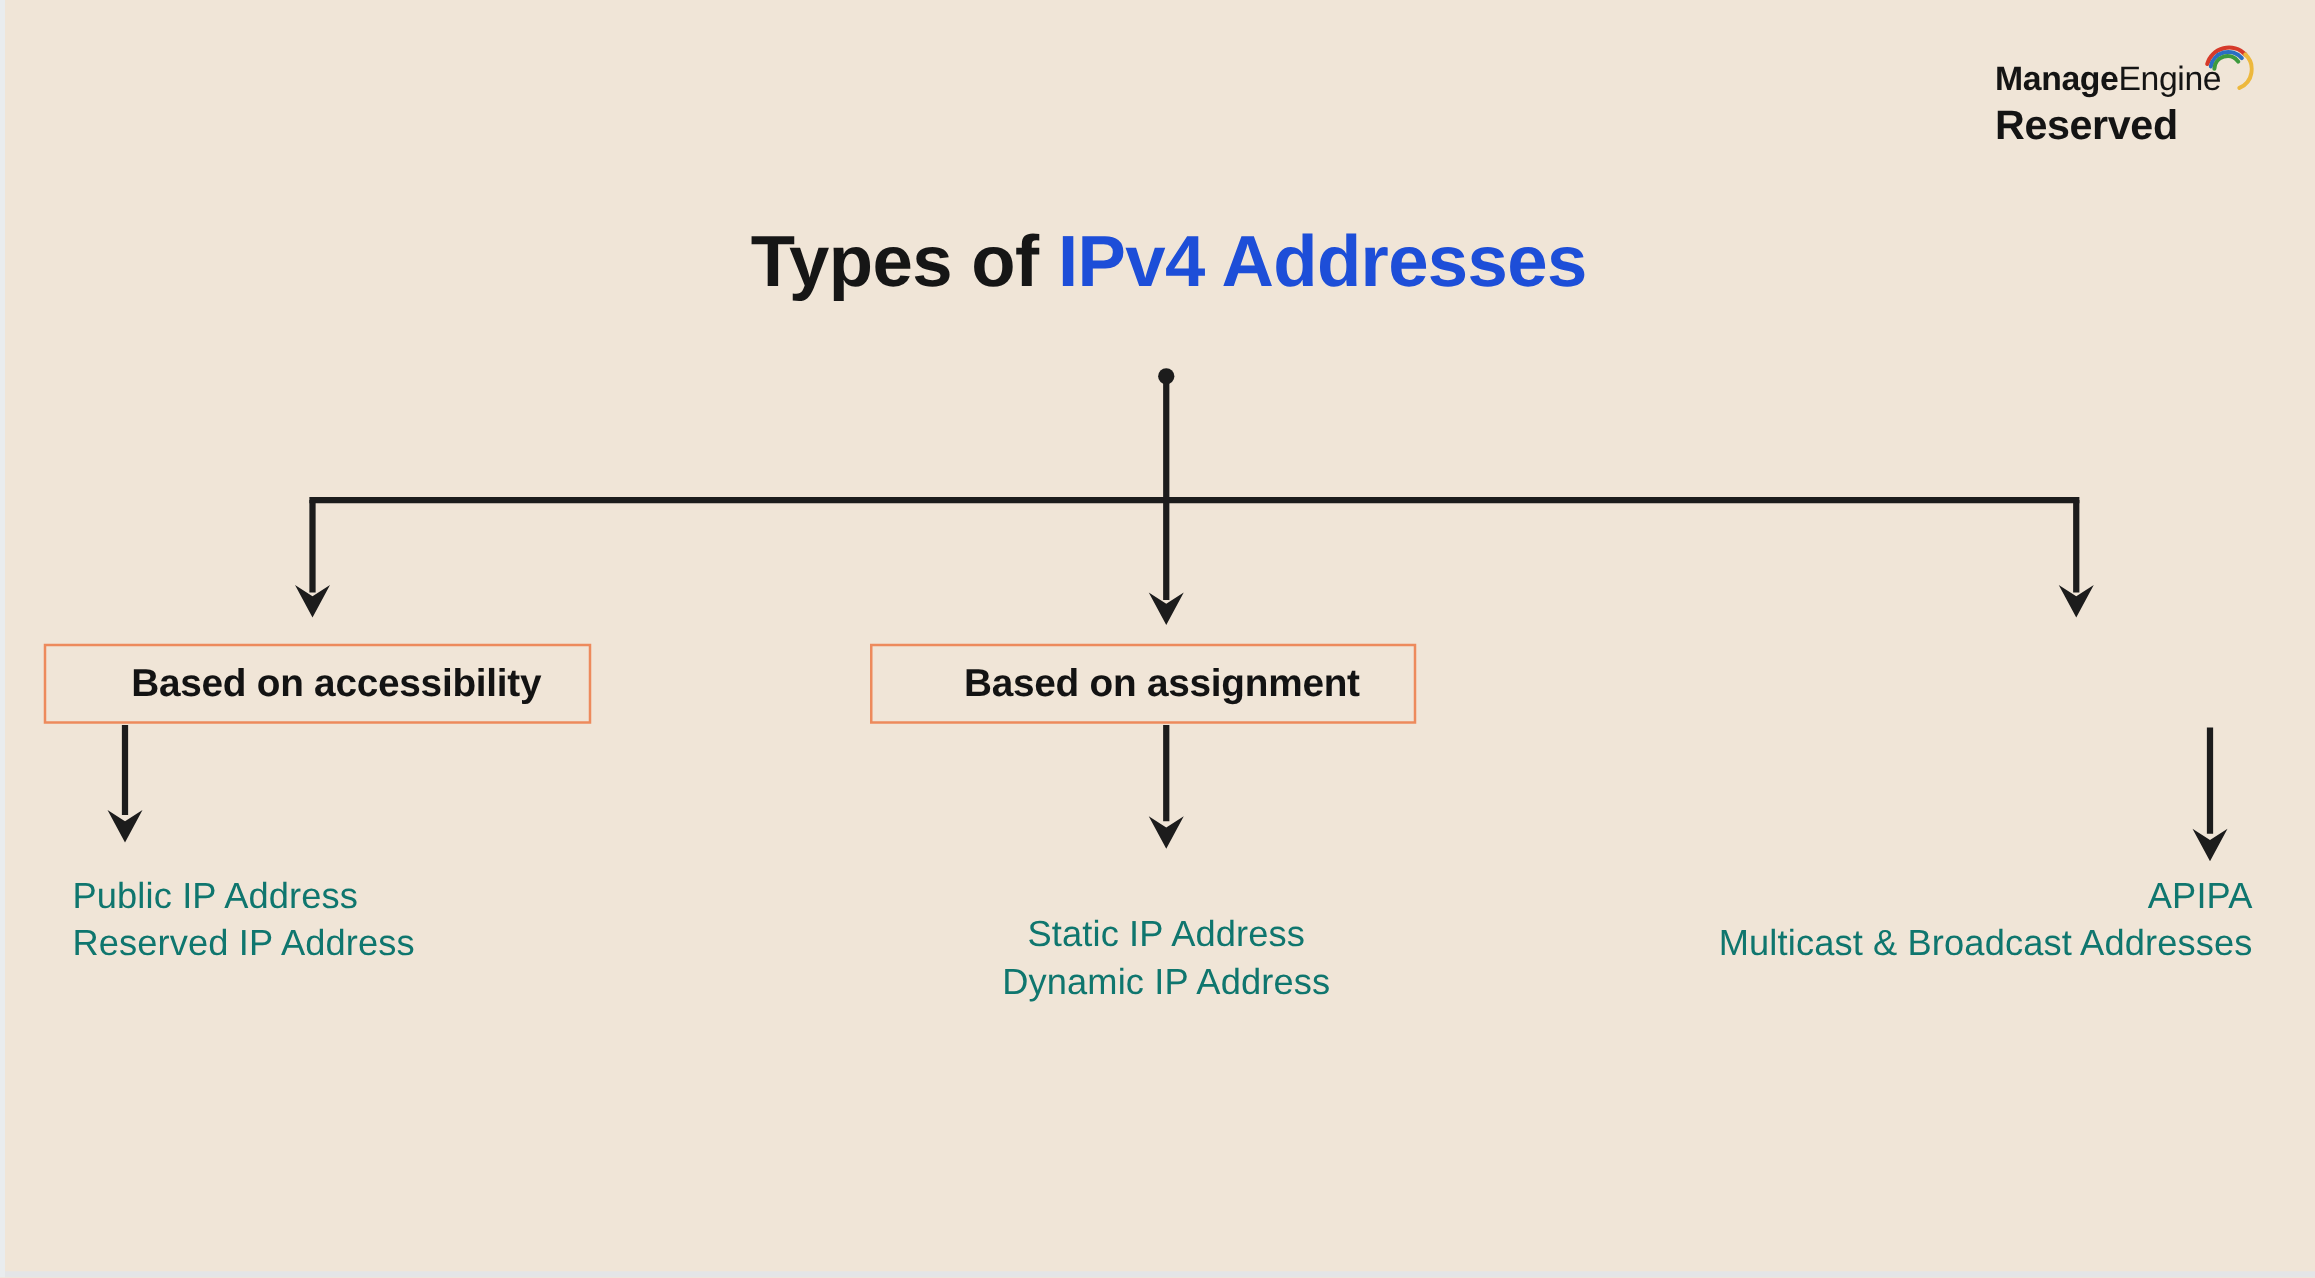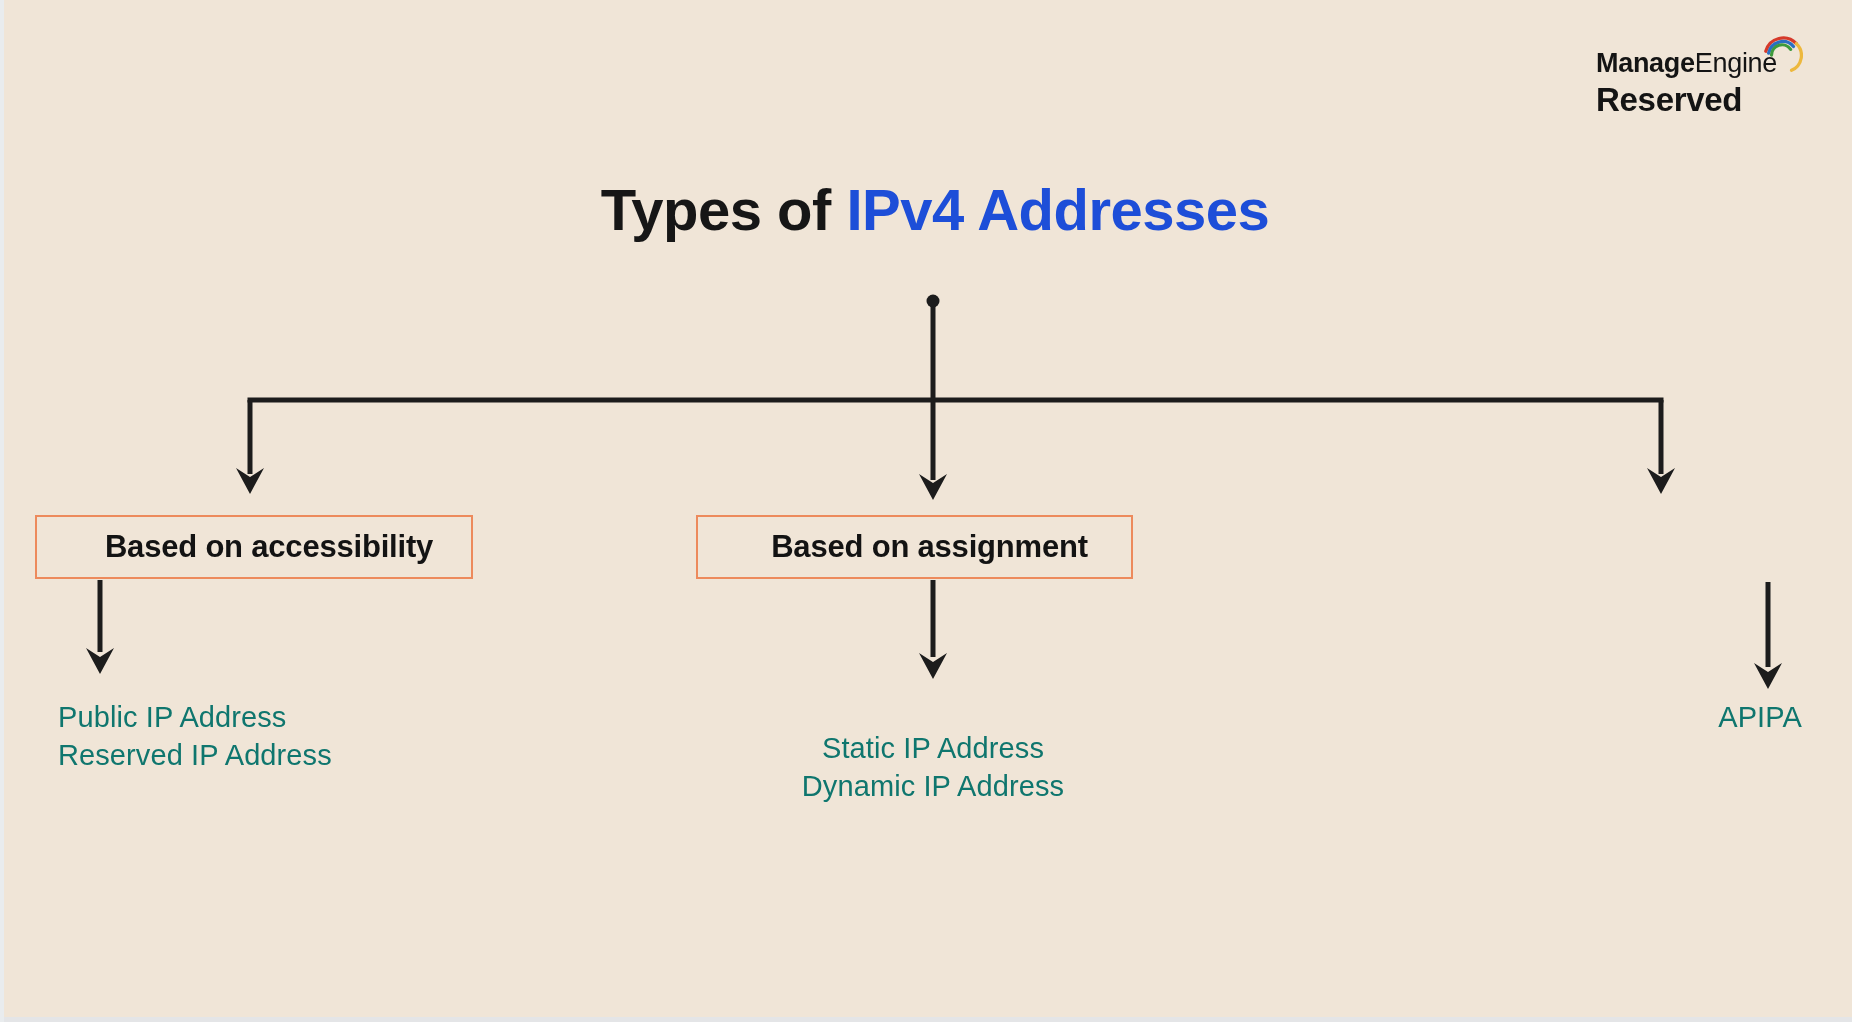--- a/index.html
+++ b/index.html
@@ -160,15 +160,16 @@
     <div class="leaf">Reserved IP Address</div>
   </div>
 
   <div class="leaf-list list-mid">
     <div class="leaf">Static IP Address</div>
     <div class="leaf">Dynamic IP Address</div>
   </div>
 
   <div class="leaf-list list-right">
     <div class="leaf">APIPA</div>
+    <div class="leaf">Multicast &amp; Broadcast Addresses</div>
   </div>
 
 </div>
 
 </body></html>

